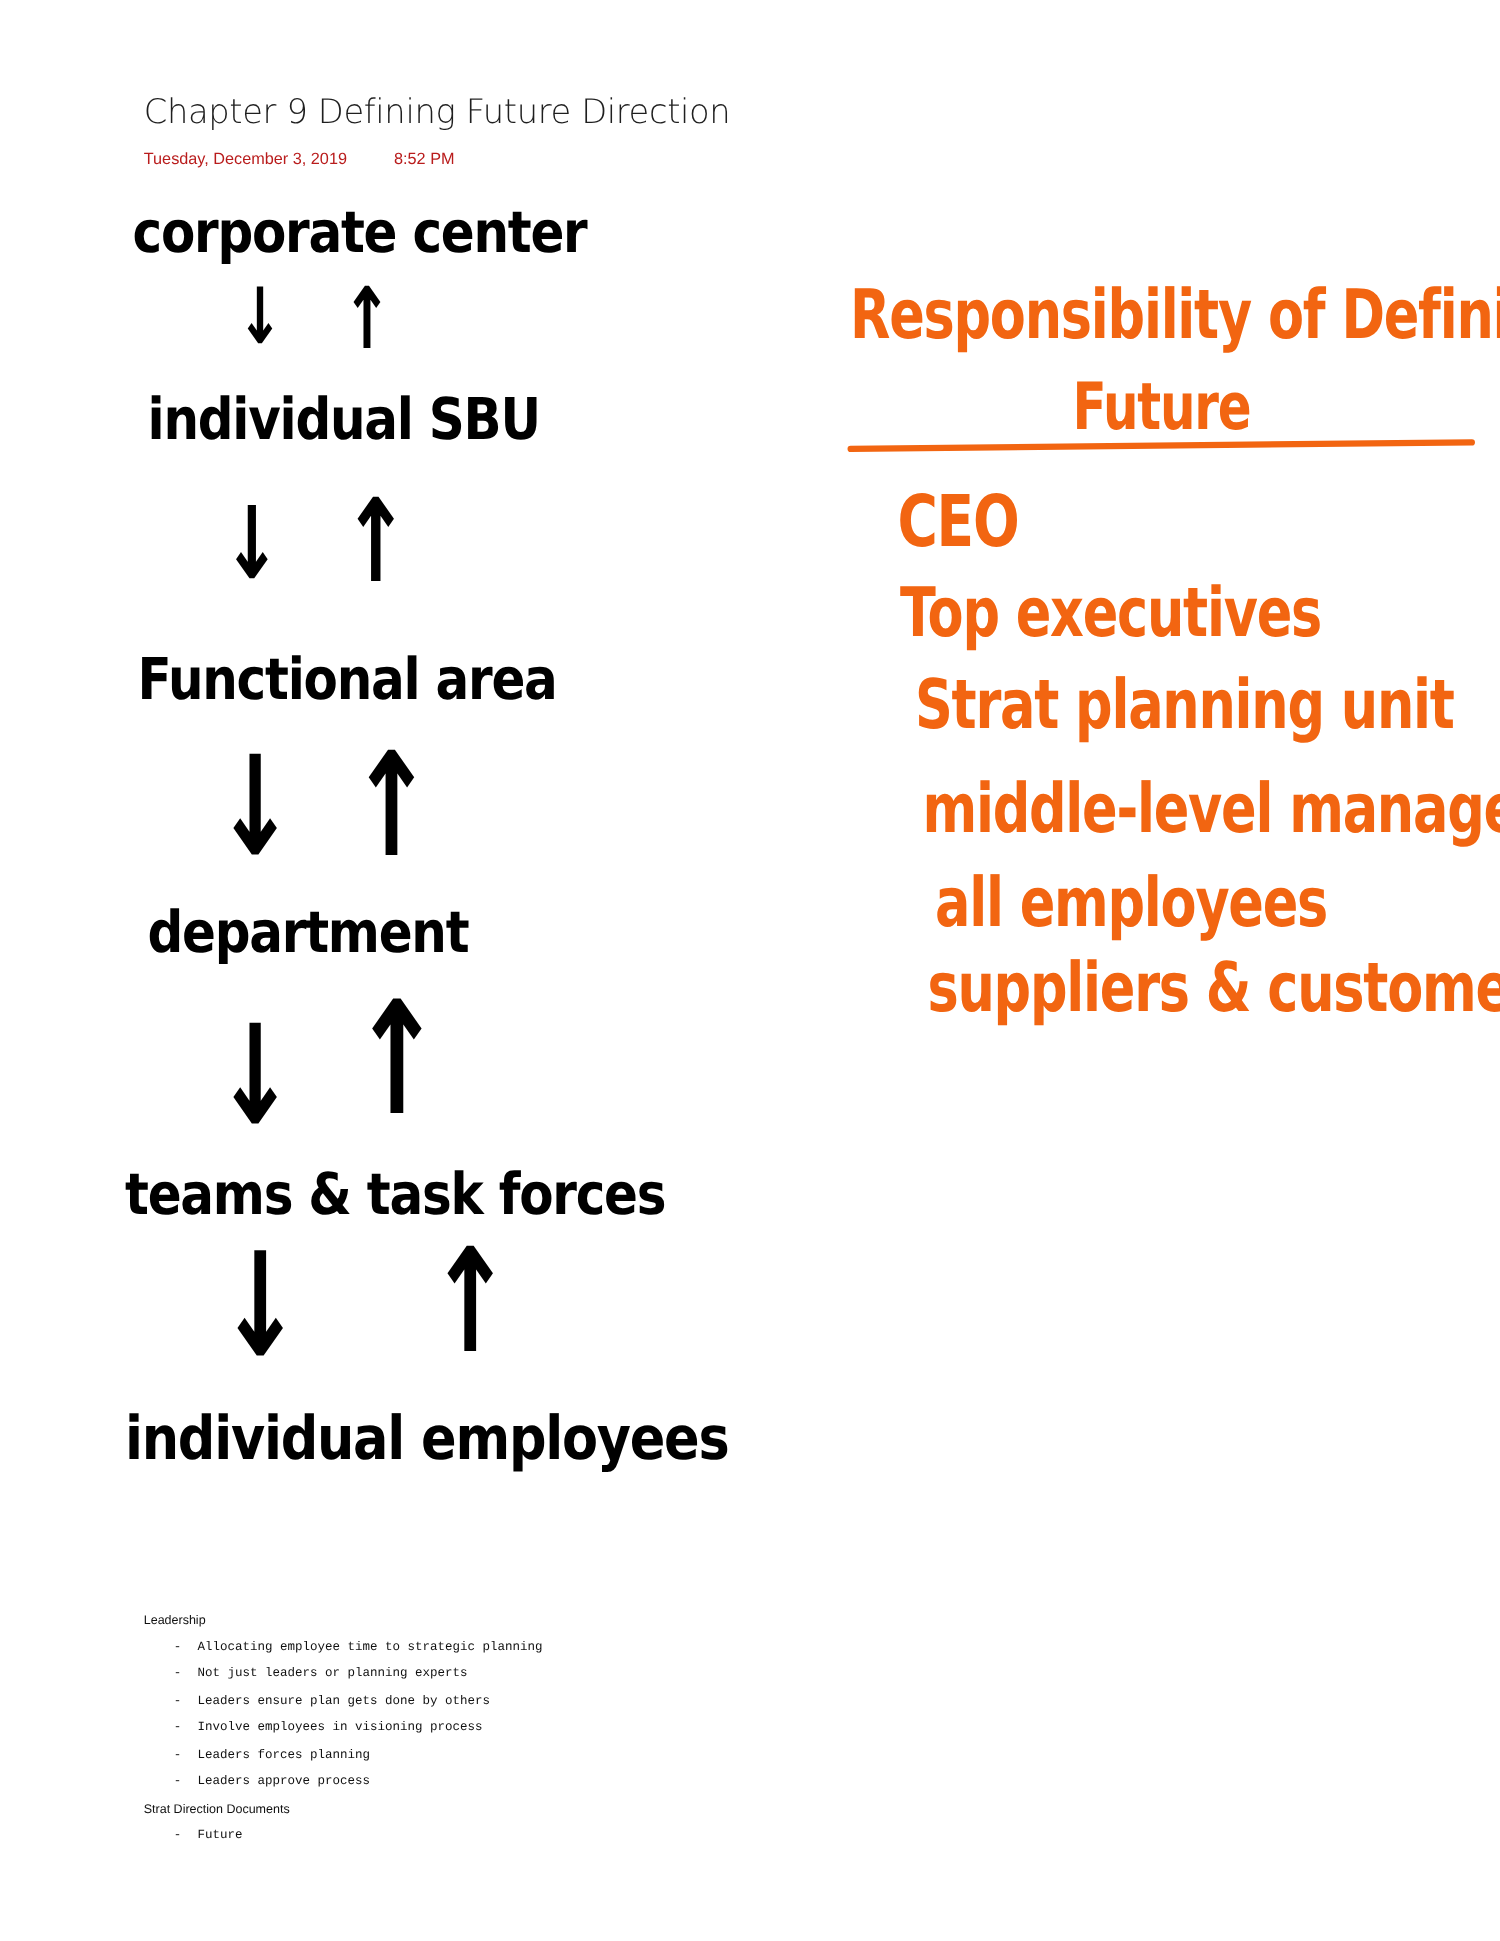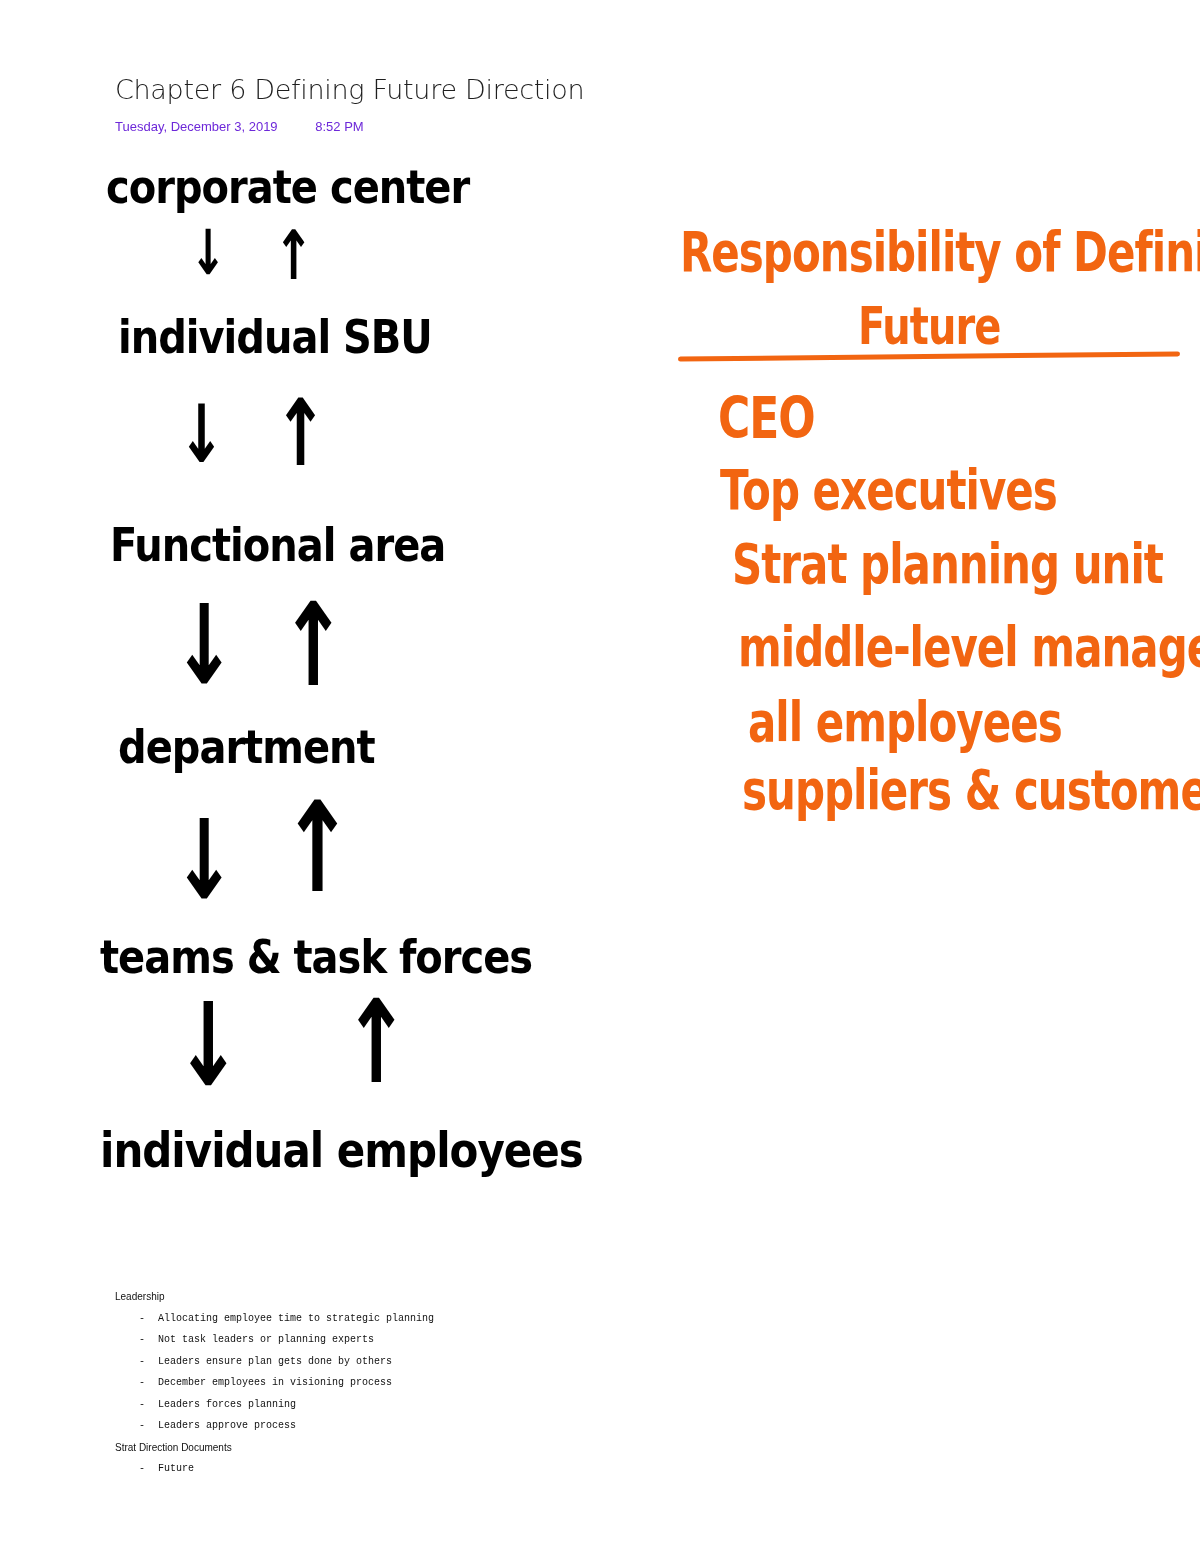--- a/index.html
+++ b/index.html
@@ -1,31 +1,31 @@
 <!DOCTYPE html>
 <html><head>
   <meta charset="utf-8">
   <style>
     html, body { margin: 0; padding: 0; background: #ffffff; }
     body { width: 1200px; height: 1553px; position: relative; overflow: hidden; font-family: "Liberation Sans", sans-serif; }
     .title { position: absolute; left: 115px; top: 74px; font-family: "DejaVu Sans", sans-serif; font-weight: 200; font-size: 27px; color: #1f1f1f; letter-spacing: -0.3px; }
-    .meta { position: absolute; left: 115px; top: 119px; font-size: 13px; color: #6d28d9; }
+    .meta { position: absolute; left: 115px; top: 119px; font-size: 13px; color: #b91c1c; }
     .meta .time { margin-left: 34px; }
     .hw { position: absolute; font-family: "DejaVu Sans", sans-serif; font-weight: bold; color: #000; letter-spacing: -1px; transform: scaleY(1.15); transform-origin: left top; white-space: nowrap; }
     .arrow { position: absolute; color: #000; font-family: "DejaVu Sans", sans-serif; font-weight: bold; font-size: 70px; line-height: 1; transform: scaleX(0.7); }
     .hw-o { position: absolute; font-family: "DejaVu Sans", sans-serif; font-weight: bold; color: #F26511; letter-spacing: -1px; white-space: nowrap; transform: scaleY(1.3); transform-origin: left top; }
     .orange-rule { position: absolute; left: 678px; top: 354px; width: 502px; height: 5px; background: #F26511; transform: rotate(-0.6deg); border-radius: 3px; }
     .notes { position: absolute; left: 115px; top: 1286px; font-size: 10px; color: #111; line-height: 21.5px; }
     .notes .item { padding-left: 24px; font-family: Liberation Mono, monospace; }
     .notes .item .dash { display: inline-block; width: 19px; }
   </style>
 </head>
 <body>
 
-<div class="title">Chapter 6 Defining Future Direction</div>
+<div class="title">Chapter 9 Defining Future Direction</div>
 <div class="meta">
   <span>Tuesday, December 3, 2019</span>
   <span class="time">8:52 PM</span>
 </div>
 
 <div>
   <div class="hw" style="left:106px;top:160px;font-size:40px;">corporate center</div>
   <div class="arrow" style="left:182px;top:222px;font-size:62px;">↓</div>
   <div class="arrow" style="left:265px;top:222px;font-size:68px;">↑</div>
 
@@ -57,20 +57,20 @@
   <div class="hw-o" style="left:720px;top:458px;font-size:42px;">Top executives</div>
   <div class="hw-o" style="left:732px;top:532px;font-size:42px;">Strat planning unit</div>
   <div class="hw-o" style="left:738px;top:615px;font-size:42px;">middle-level manager</div>
   <div class="hw-o" style="left:748px;top:690px;font-size:42px;">all employees</div>
   <div class="hw-o" style="left:742px;top:758px;font-size:42px;">suppliers &amp; customers</div>
 </div>
 
 <div class="notes">
   <div>Leadership</div>
   <div class="item"><span class="dash">-</span><span>Allocating employee time to strategic planning</span></div>
-  <div class="item"><span class="dash">-</span><span>Not task leaders or planning experts</span></div>
+  <div class="item"><span class="dash">-</span><span>Not just leaders or planning experts</span></div>
   <div class="item"><span class="dash">-</span><span>Leaders ensure plan gets done by others</span></div>
-  <div class="item"><span class="dash">-</span><span>December employees in visioning process</span></div>
+  <div class="item"><span class="dash">-</span><span>Involve employees in visioning process</span></div>
   <div class="item"><span class="dash">-</span><span>Leaders forces planning</span></div>
   <div class="item"><span class="dash">-</span><span>Leaders approve process</span></div>
   <div>Strat Direction Documents</div>
   <div class="item"><span class="dash">-</span><span>Future</span></div>
 </div>
 
 </body></html>

